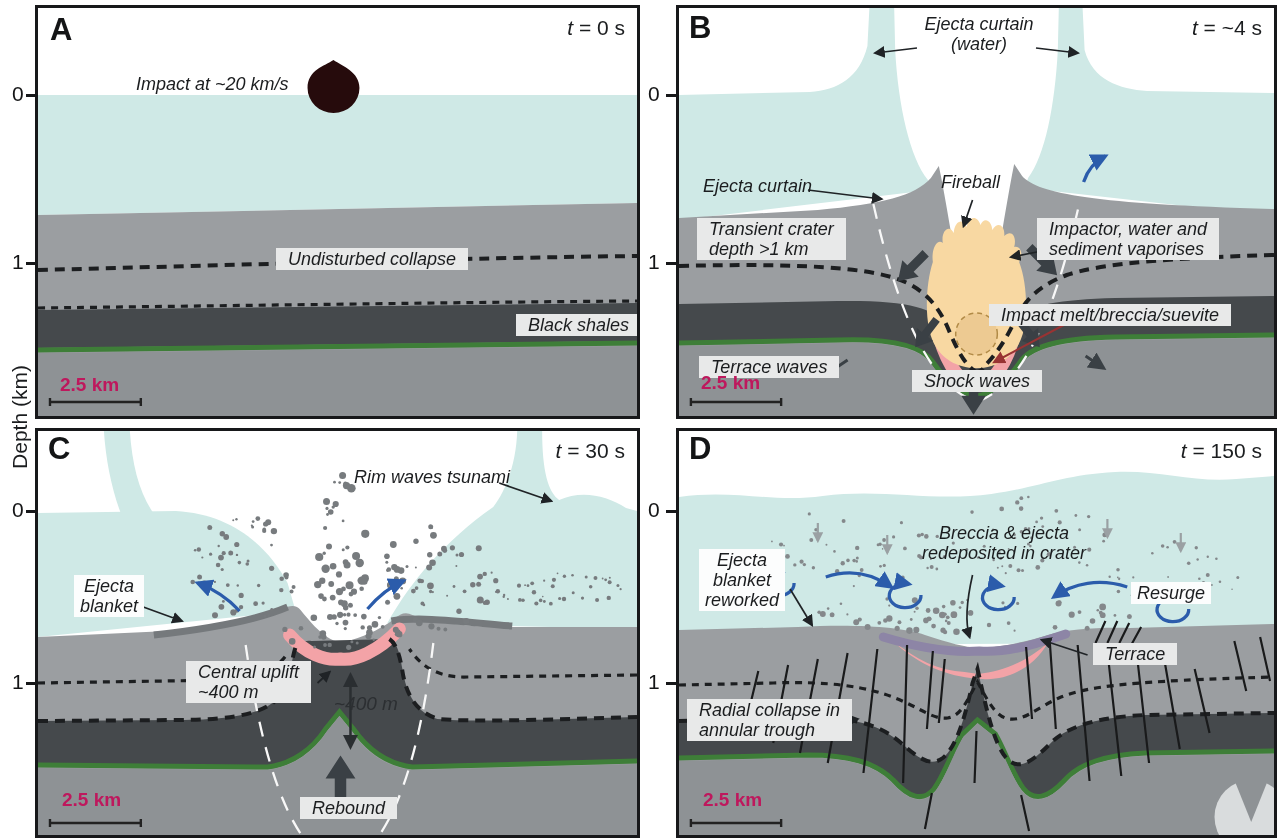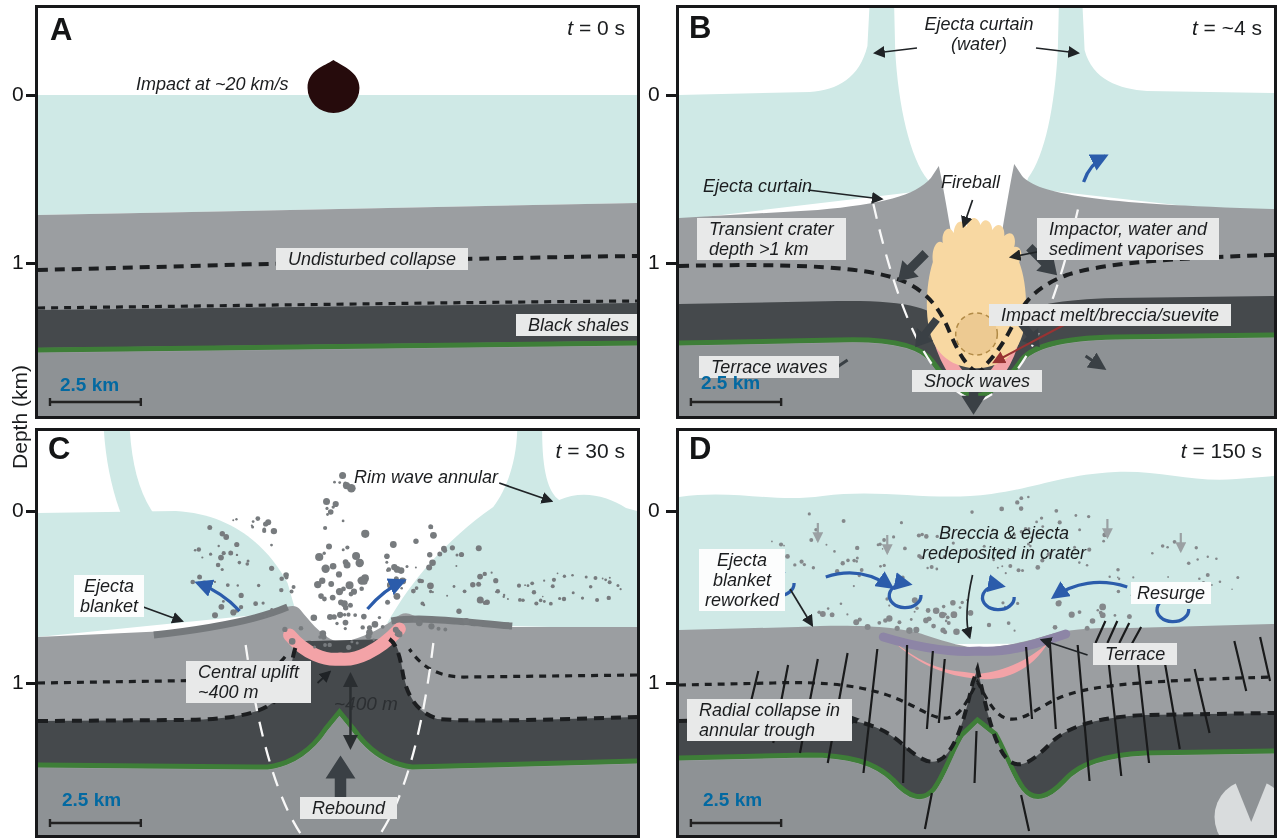--- a/index.html
+++ b/index.html
@@ -14,21 +14,21 @@
   .panel{position:absolute;border:3px solid #17181a;background:#fff;overflow:hidden;}
   .panel svg{position:absolute;left:0;top:0;width:100%;height:100%;display:block;}
   .ov{position:absolute;left:0;top:0;width:100%;height:100%;pointer-events:none;}
   .lbl{position:absolute;font-style:italic;font-size:18px;line-height:1.12;white-space:nowrap;color:var(--ink);}
   .boxed{background:var(--labelbg);padding:1px 12px;}
   .wboxed{background:#fcfdfd;padding:1px 6px;}
   .ctr{text-align:center;}
   .letter{position:absolute;font-weight:bold;font-size:31px;font-style:normal;color:#141516;}
   .time{position:absolute;font-size:21px;font-style:normal;}
   .time .tv{font-style:italic;}
-  .scaletxt{position:absolute;font-weight:bold;font-style:normal;font-size:19px;color:#0369a1;}
+  .scaletxt{position:absolute;font-weight:bold;font-style:normal;font-size:19px;color:#be185d;}
   .f-water{fill:var(--water);} .f-g1{fill:var(--gray-upper);} .f-g2{fill:var(--gray-lower);}
   .f-shale{fill:var(--shale);} .f-fire{fill:var(--fire);} .f-pinkf{fill:var(--pink);}
   .f-dark{fill:var(--darkarrow);}
   .s-green{stroke:var(--green);stroke-width:5;fill:none;}
   .s-pink{stroke:var(--pink);stroke-width:13;fill:none;stroke-linecap:round;}
   .s-purple{stroke:var(--purple);stroke-width:9;fill:none;stroke-linecap:round;}
   .s-dash{stroke:#1c1e20;stroke-width:4;fill:none;stroke-dasharray:10 7;}
   .s-dash2{stroke:#1c1e20;stroke-width:3.2;fill:none;stroke-dasharray:7 6;}
   .s-wdash{stroke:#f8f8f8;stroke-width:2.3;fill:none;stroke-dasharray:15 11;}
   .s-thin{stroke:#1f2326;stroke-width:1.7;fill:none;}
@@ -438,21 +438,21 @@
         <path d="M100,174 L144,190" marker-end="url(#mc-k)"></path>
         <path d="M280,252 L292,241" marker-end="url(#mc-k)"></path>
       </g>
       <path class="s-bar" d="M12,388 L12,396 M12,392 L103,392 M103,388 L103,396"></path>
     </svg>
     <div class="ov">
       <div class="letter" style="left:10px;top:0px">C</div>
       <div class="time" style="right:12px;top:8px">
         <span class="tv">t</span><span> = 30 s</span>
       </div>
-      <div class="lbl" style="left:316px;top:36px">Rim wave annular</div>
+      <div class="lbl" style="left:316px;top:36px">Rim waves tsunami</div>
       <div class="lbl wboxed ctr" style="left:36px;top:144px">
         <div>Ejecta</div>
           <div>blanket</div>
       </div>
       <div class="lbl boxed" style="left:148px;top:230px">
         <div>Central uplift</div>
           <div>~400 m</div>
       </div>
       <div class="lbl" style="left:296px;top:262px;color:#2c2f32;font-size:19px">~400 m</div>
       <div class="lbl boxed" style="left:262px;top:366px">Rebound</div>

